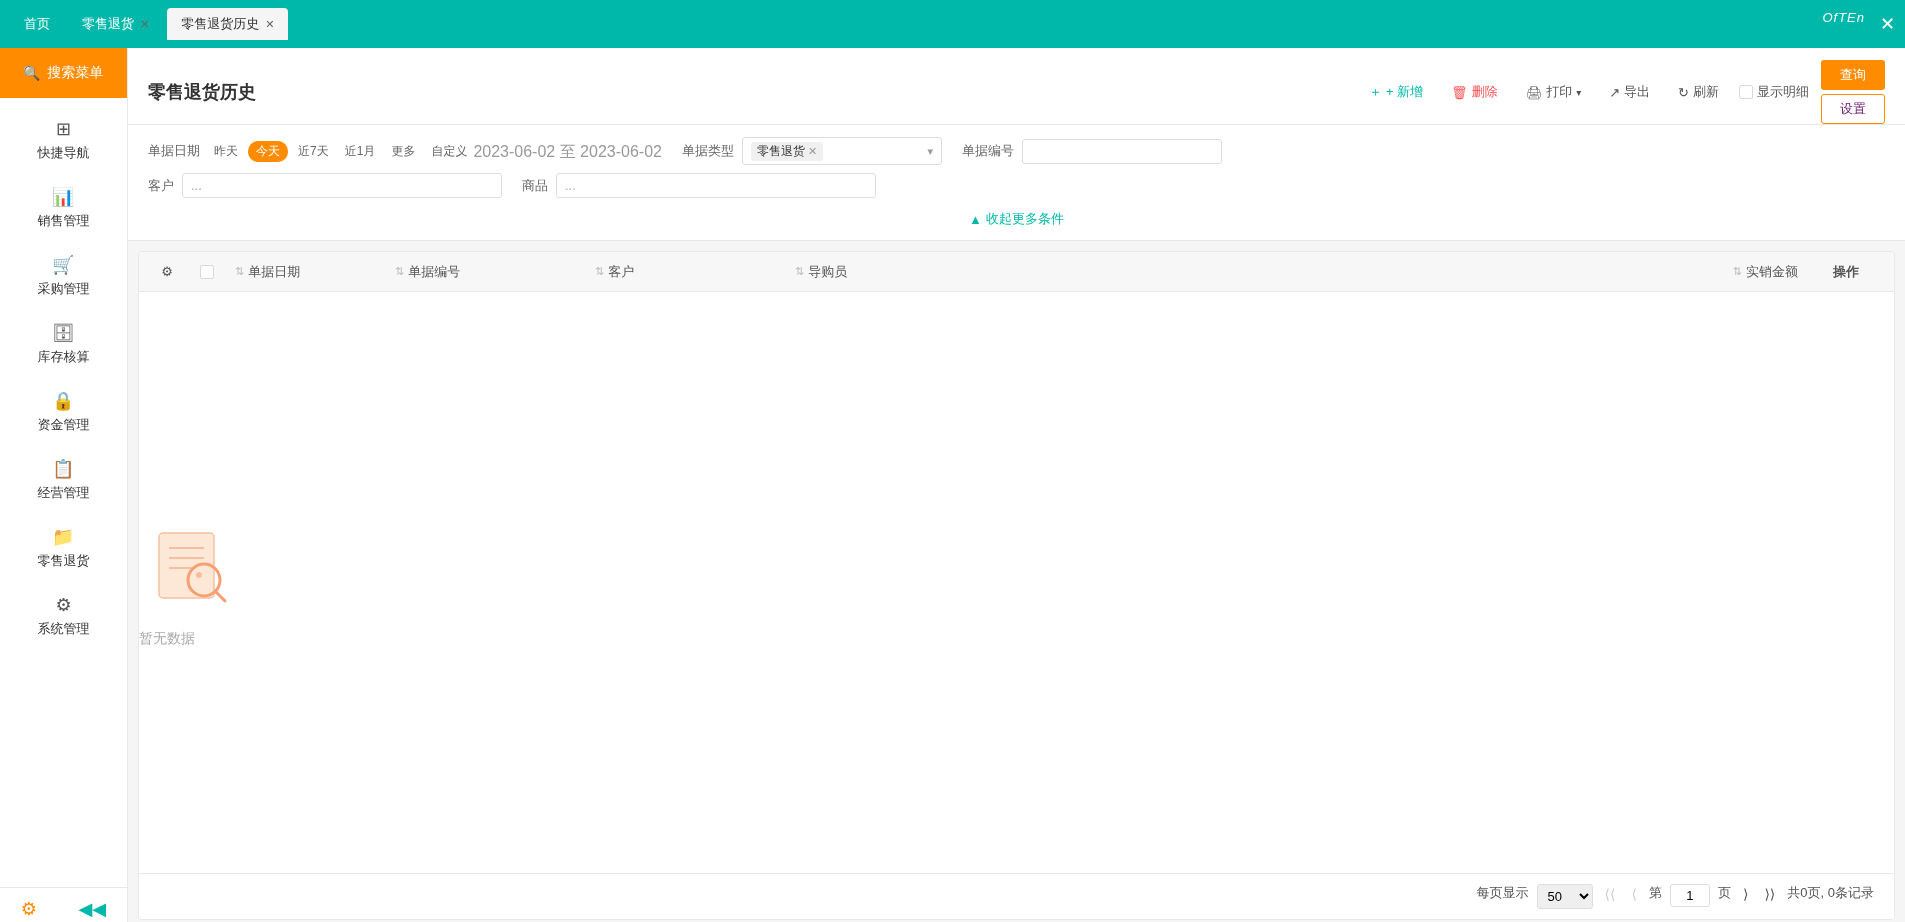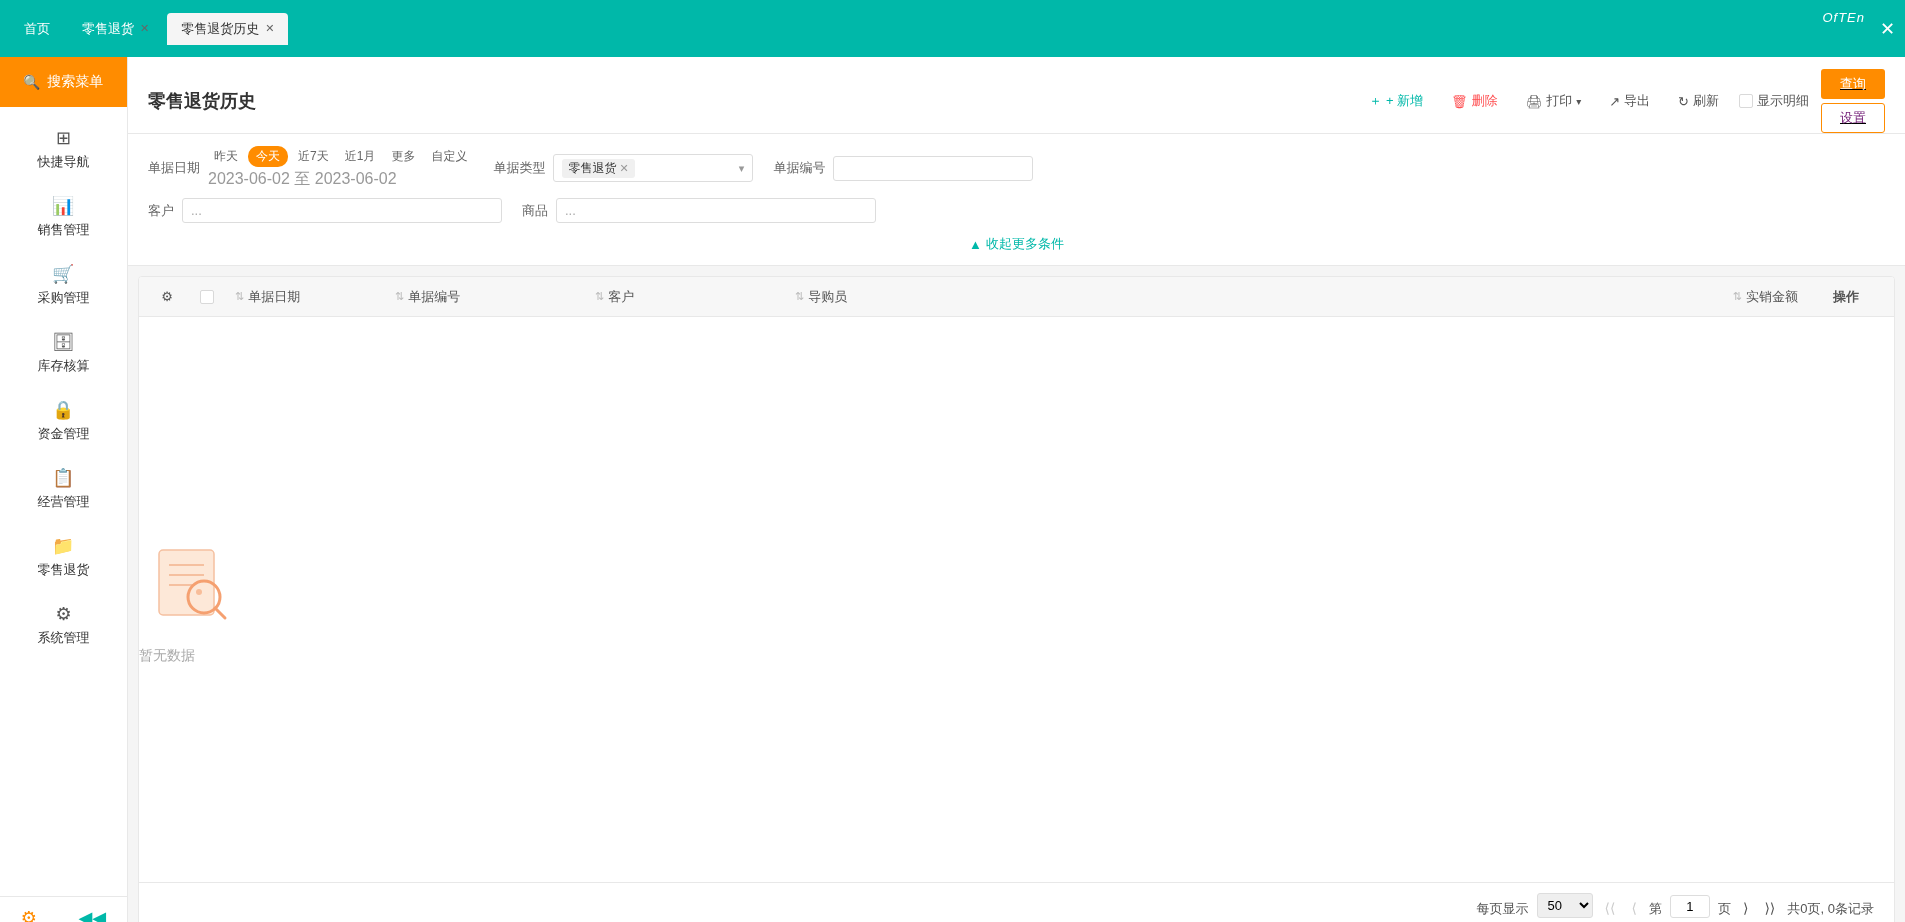--- a/index.html
+++ b/index.html
@@ -1,20 +1,20 @@
 <!DOCTYPE html>
 <html><head>
   <meta charset="utf-8">
   <style>
     * { box-sizing: border-box; margin: 0; padding: 0; font-family: 'Microsoft YaHei', Arial, sans-serif; }
     body { width: 1905px; height: 922px; overflow: hidden; background: #f5f5f5; }
 
     
     .top-bar {
-      height: 57px;
+      height: 48px;
       background: #00b8a9;
       display: flex;
       align-items: center;
       padding: 0 10px;
       position: relative;
     }
     .top-bar-tabs {
       display: flex;
       align-items: center;
       flex: 1;
@@ -331,21 +331,21 @@
       font-size: 14px;
       color: #aaa;
     }
 
     
     .pagination-bar {
       background: #fff;
       border-top: 1px solid #e8e8e8;
       padding: 10px 20px;
       display: flex;
-      align-items: flex-end;
+      align-items: flex-start;
       justify-content: flex-end;
       gap: 8px;
       font-size: 13px;
       color: #555;
     }
     .page-size-select {
       border: 1px solid #ddd;
       border-radius: 3px;
       padding: 3px 6px;
       font-size: 13px;
@@ -480,33 +480,33 @@
           <span>导出</span>
         </div>
         <div class="action-btn">
           <span>↻</span>
           <span>刷新</span>
         </div>
         <div class="show-detail-cb">
           <span class="checkbox-inner"></span>
           <span>显示明细</span>
         </div>
-        <div style="display:flex;flex-direction:column;gap:4px;text-decoration:underline;">
+        <div style="display:flex;flex-direction:column;gap:4px;">
           <button class="btn-query">查询</button>
           <button class="btn-setting">设置</button>
         </div>
       </div>
     </div>
 
     <div class="filter-area">
       <div class="filter-row">
 
         <div class="filter-item">
           <span class="filter-label">单据日期</span>
-          <div style="display:flex;flex-direction:column;">
+          <div style="display:flex;flex-direction:row;">
             <div class="date-filter-btns">
               <button class="date-btn">昨天</button>
               <button class="date-btn active">今天</button>
               <button class="date-btn">近7天</button>
               <button class="date-btn">近1月</button>
               <button class="date-btn">更多</button>
               <button class="date-btn">自定义</button>
             </div>
             <span class="date-range-text">2023-06-02 至 2023-06-02</span>
           </div>

